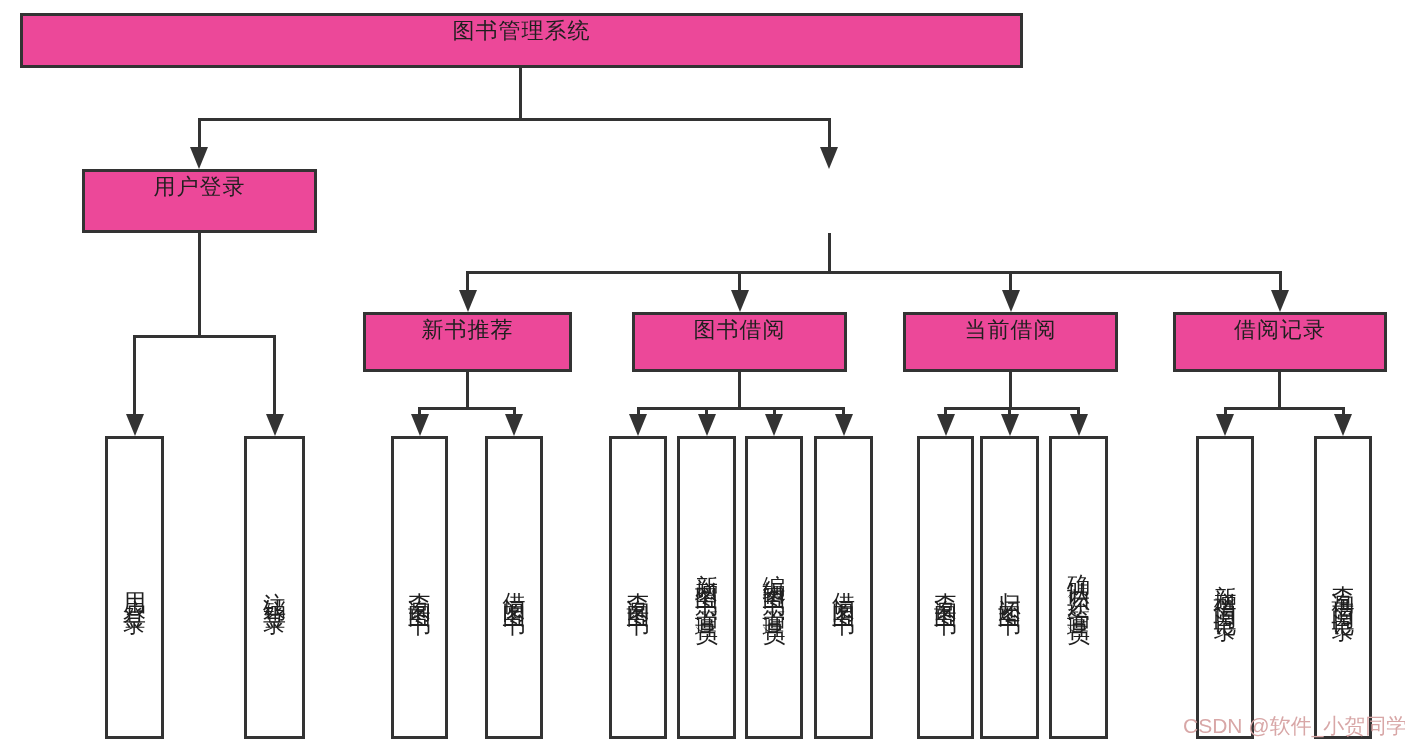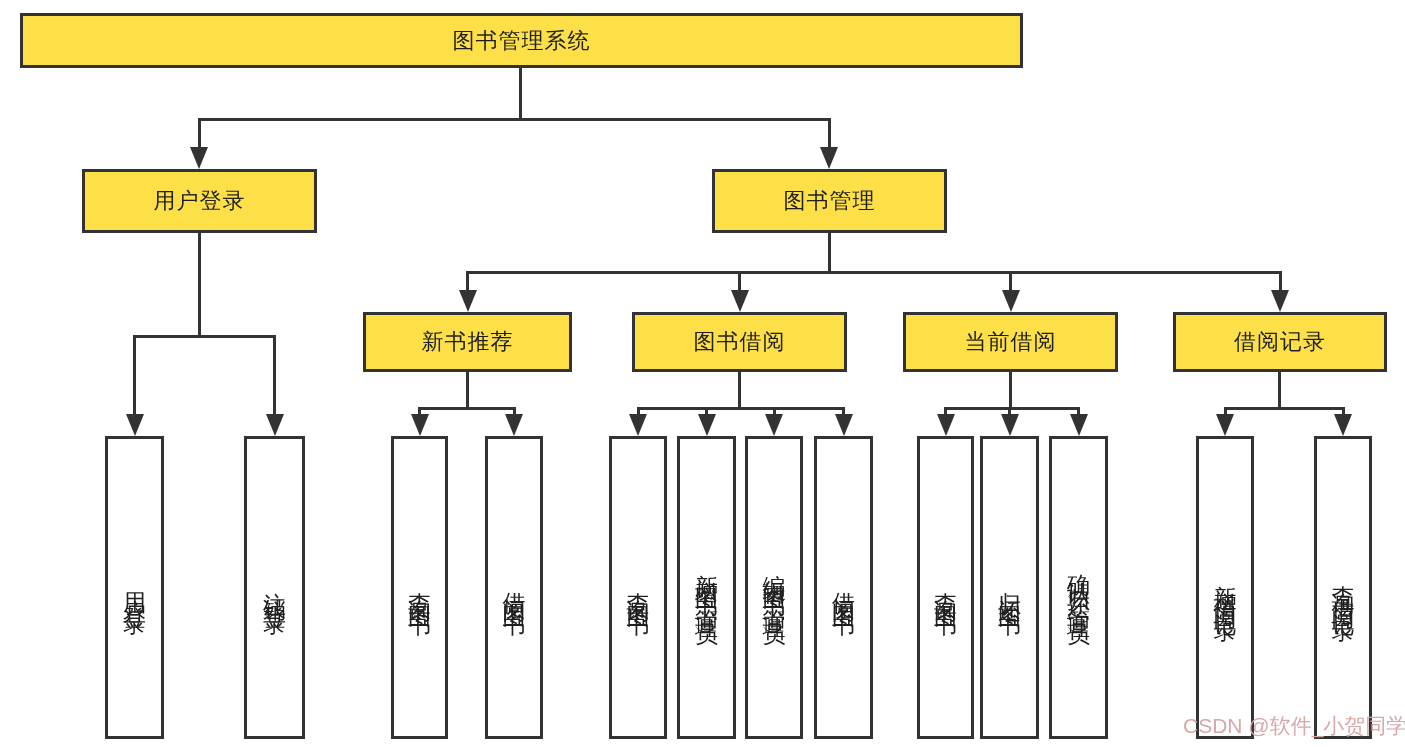--- a/index.html
+++ b/index.html
@@ -14,22 +14,22 @@
     width:1405px;height:747px;
     background:var(--bg);
     font-family:"Liberation Sans","DejaVu Sans",sans-serif;
     color:var(--text);
     overflow:hidden;
   }
   .box-h{
     position:absolute;
     box-sizing:border-box;
     border:3px solid var(--line);
-    background:#fde047;
-    display:flex;align-items:center;justify-content:center;
+    background:#ec4899;
+    display:flex;align-items:flex-start;justify-content:center;
     font-size:22px;
     letter-spacing:1px;
     color:var(--text);
   }
   .box-v{
     position:absolute;
     box-sizing:border-box;
     border:3px solid var(--line);
     background:#fff;
     display:flex;align-items:center;justify-content:center;
@@ -67,23 +67,20 @@
 
   <div class="line" style="left:519px;top:68px;width:3px;height:50px;"></div>
   <div class="line" style="left:198px;top:118px;width:633px;height:3px;"></div>
   <div class="line" style="left:198px;top:118px;width:3px;height:30px;"></div>
   <div class="arrow" style="left:190px;top:147px;"></div>
   <div class="line" style="left:828px;top:118px;width:3px;height:30px;"></div>
   <div class="arrow" style="left:820px;top:147px;"></div>
 
   <div class="box-h" style="left:82px;top:169px;width:235px;height:64px;">
     <span>用户登录</span>
-  </div>
-  <div class="box-h" style="left:712px;top:169px;width:235px;height:64px;">
-    <span>图书管理</span>
   </div>
 
   <div class="line" style="left:198px;top:233px;width:3px;height:102px;"></div>
   <div class="line" style="left:133px;top:335px;width:143px;height:3px;"></div>
   <div class="line" style="left:133px;top:335px;width:3px;height:81px;"></div>
   <div class="arrow" style="left:126px;top:414px;"></div>
   <div class="line" style="left:273px;top:335px;width:3px;height:81px;"></div>
   <div class="arrow" style="left:266px;top:414px;"></div>
 
   <div class="line" style="left:828px;top:233px;width:3px;height:38px;"></div>

